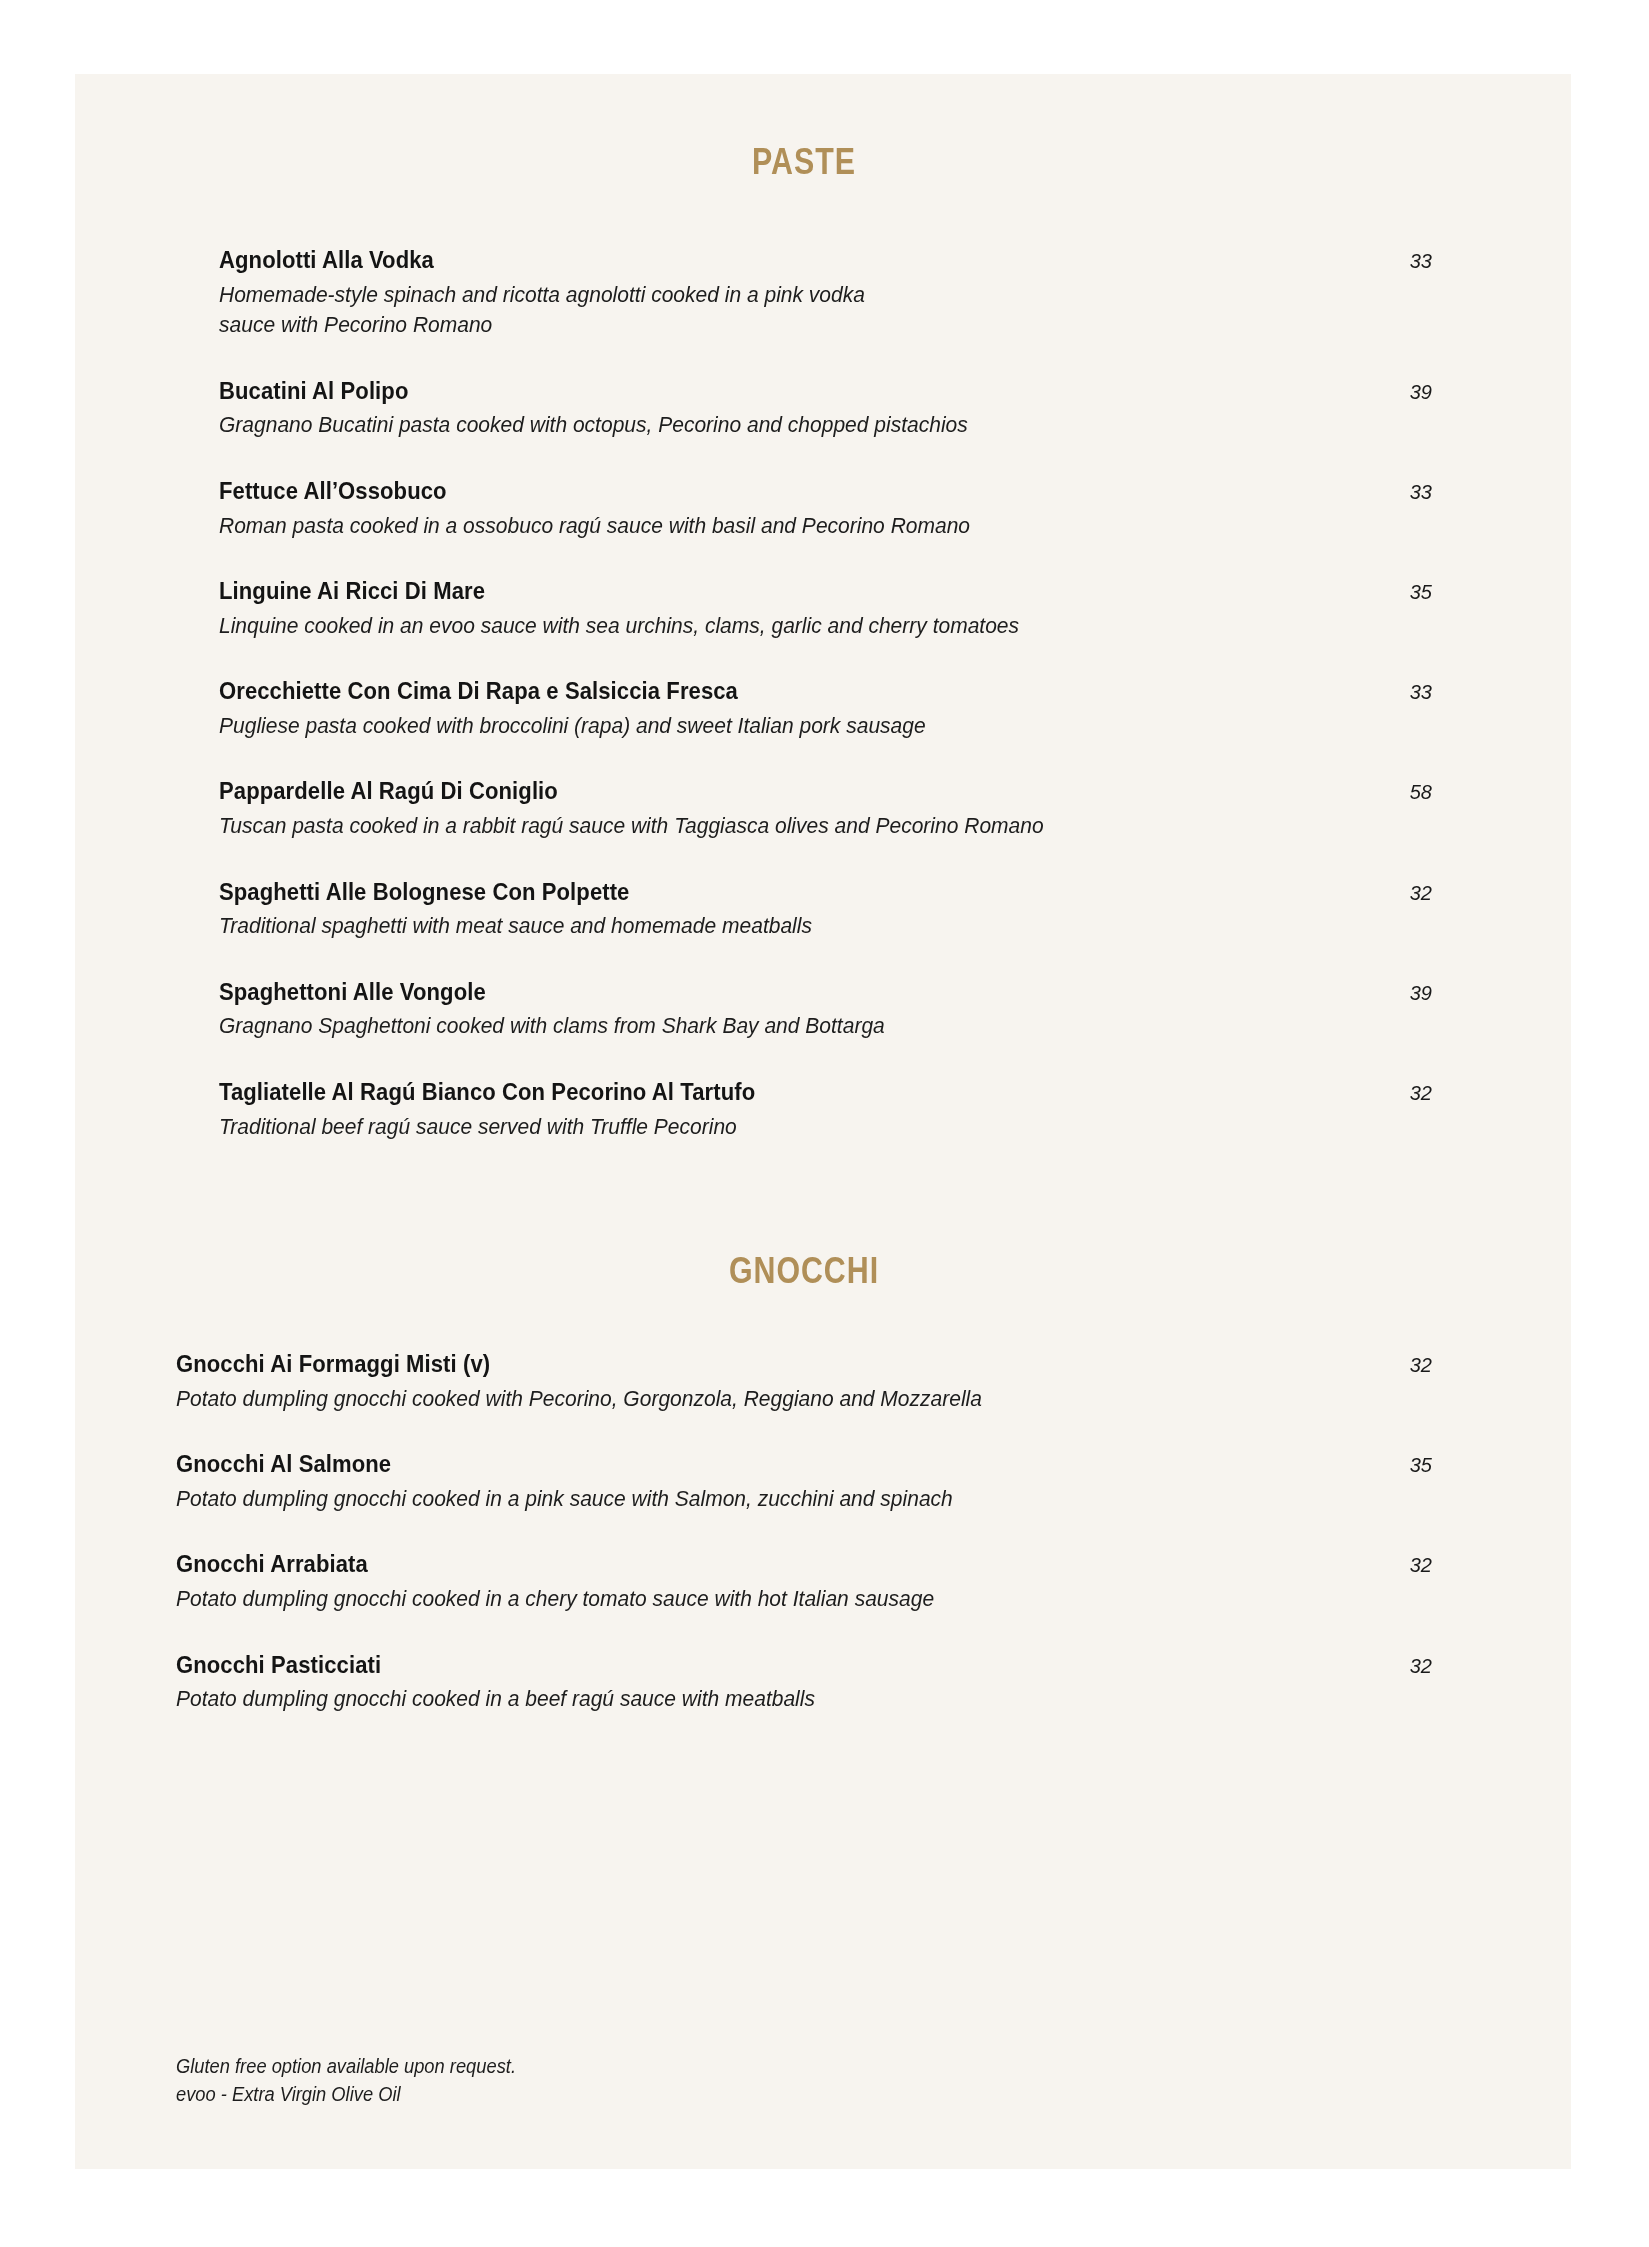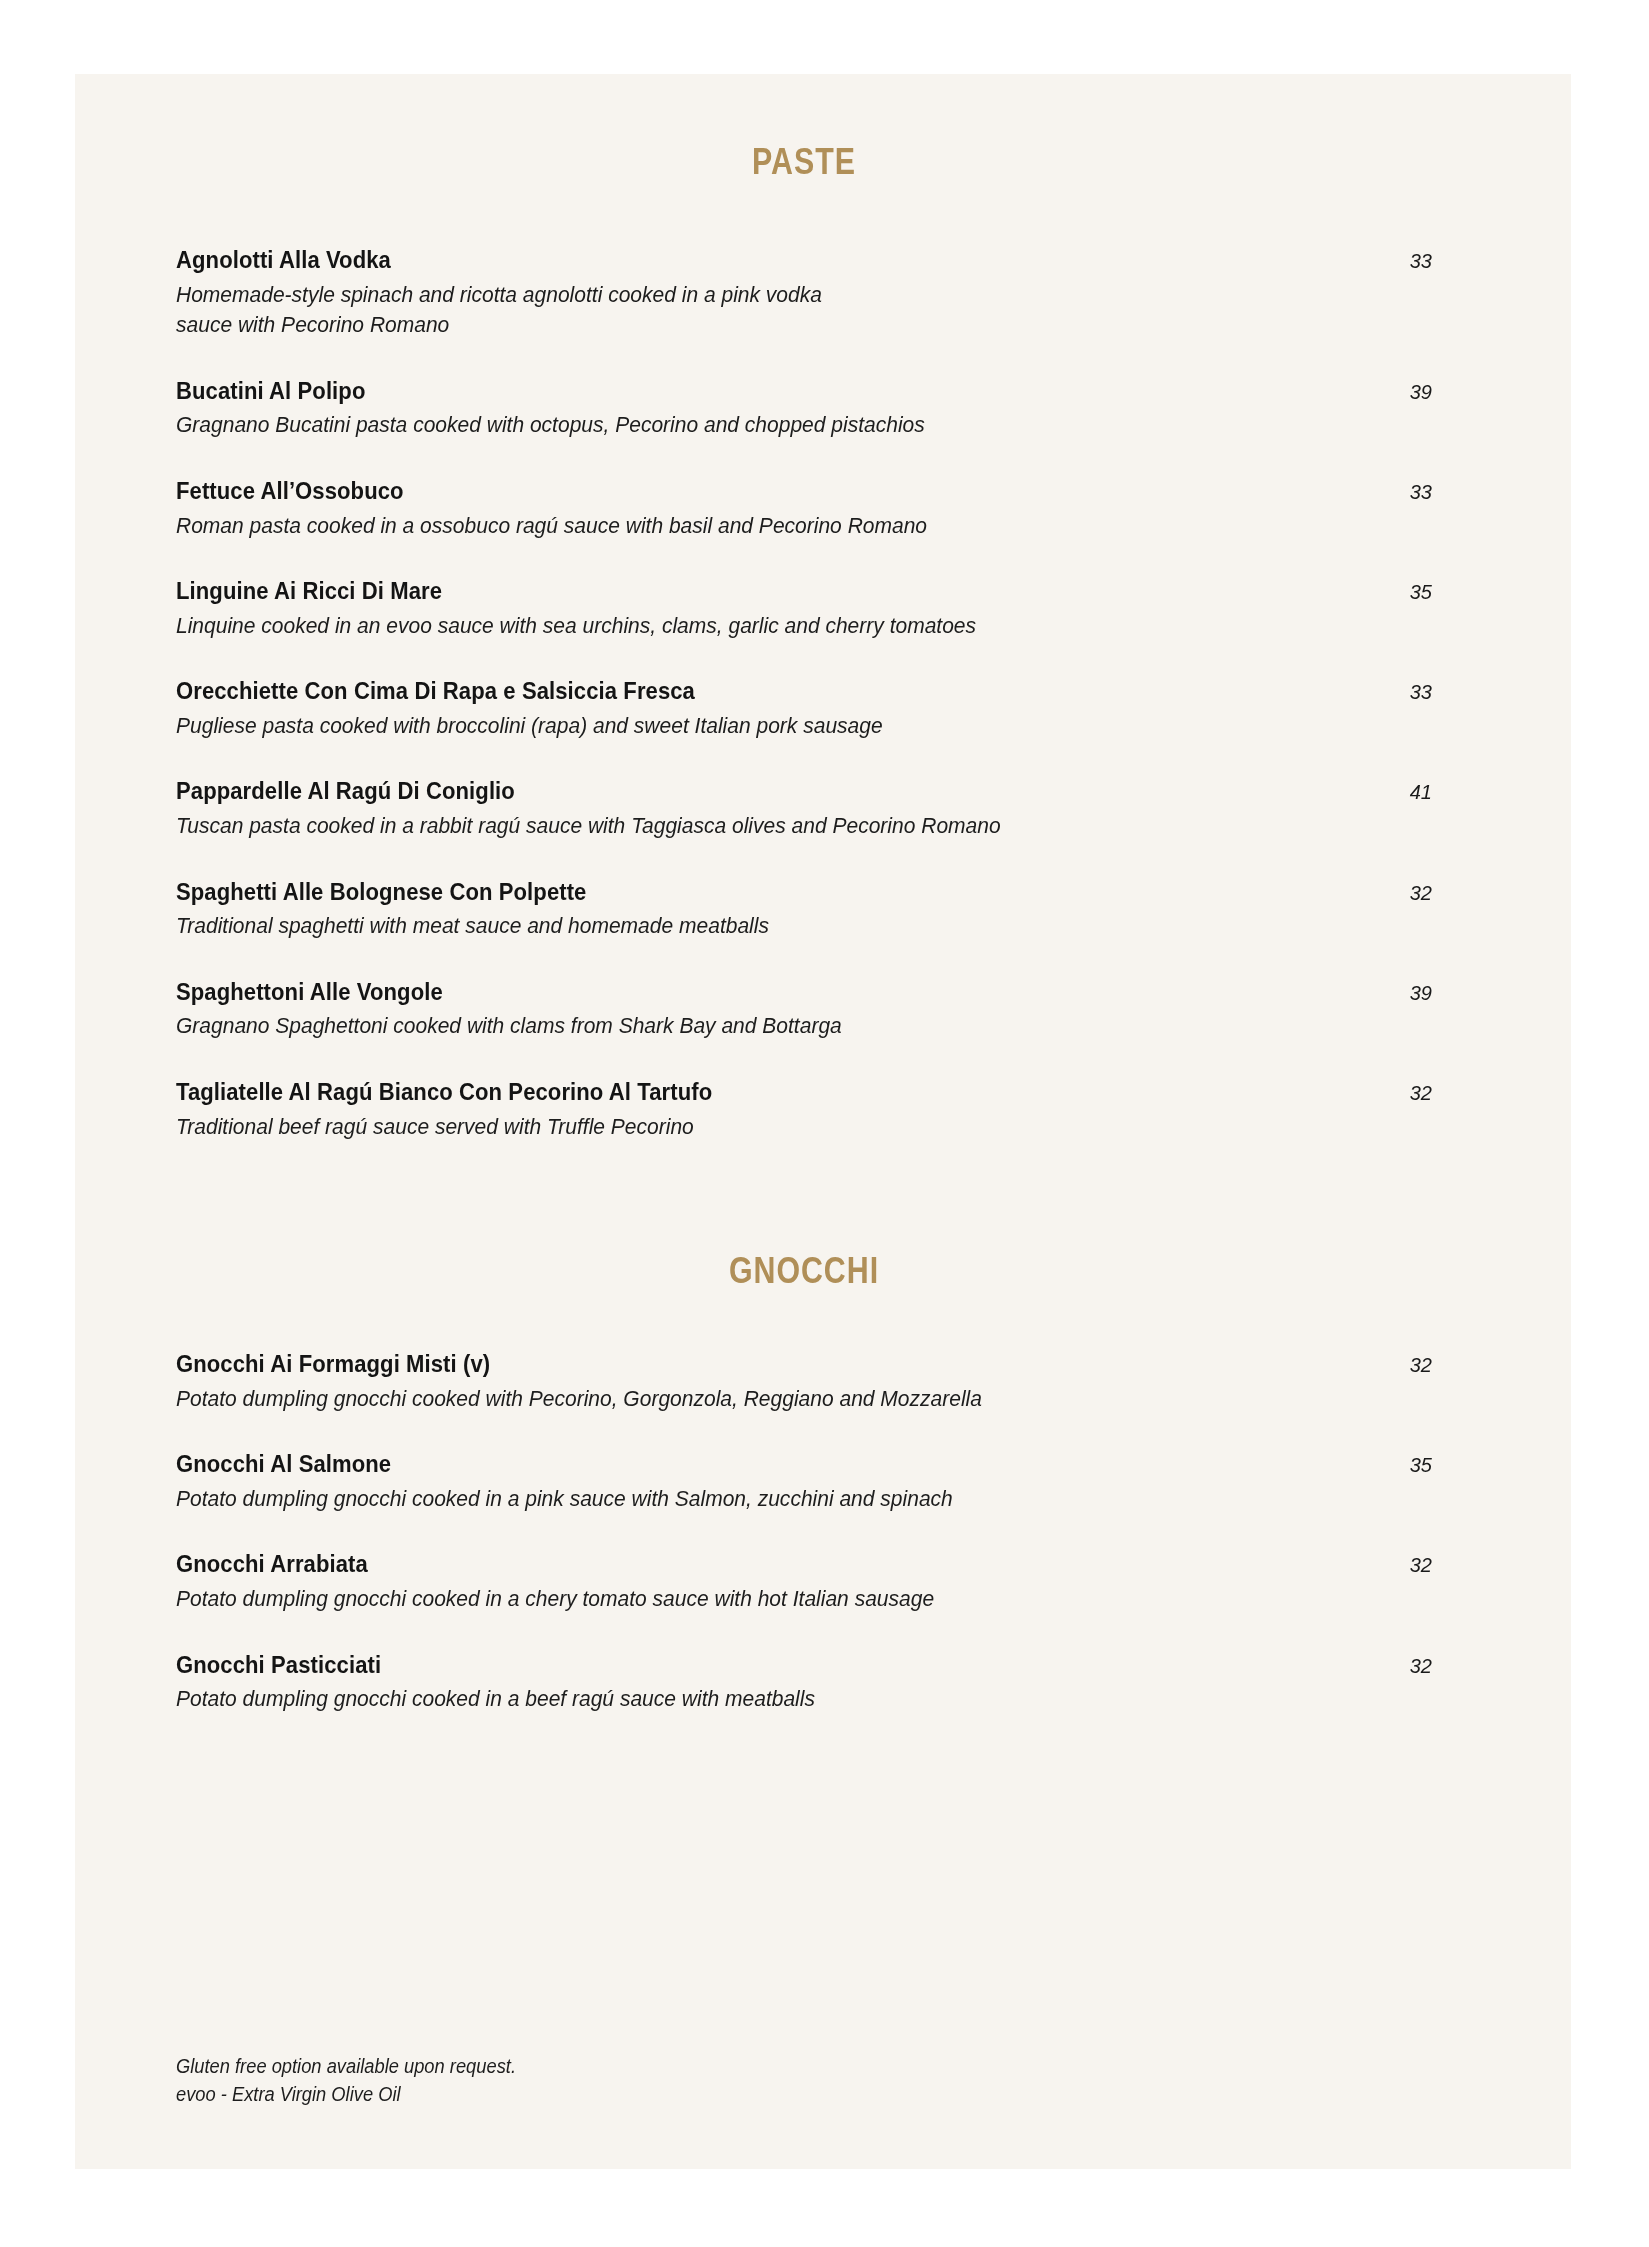--- a/index.html
+++ b/index.html
@@ -47,21 +47,21 @@
   }
   #paste-title-wrap { margin-top: 61px; }
   #gnocchi-title-wrap { margin-top: 110px; }
 
   
   .menu-list {
     margin: 0;
     padding: 0;
     list-style: none;
   }
-  #paste-list { margin-top: 65px; }
+  #paste-list { margin-top: 65px; margin-left: 43px; }
   #gnocchi-list { margin-top: 60px; }
 
   .menu-item {
     position: relative;
     margin-bottom: 35px;
   }
   .menu-item:last-child { margin-bottom: 0; }
 
   .item-head {
     display: flex;
@@ -167,21 +167,21 @@
         <li class="menu-item">
           <div class="item-head">
             <div class="item-name">Orecchiette Con Cima Di Rapa e Salsiccia Fresca</div>
             <div class="item-price">33</div>
           </div>
           <div class="item-desc">Pugliese pasta cooked with broccolini (rapa) and sweet Italian pork sausage</div>
         </li>
         <li class="menu-item">
           <div class="item-head">
             <div class="item-name">Pappardelle Al Ragú Di Coniglio</div>
-            <div class="item-price">41</div>
+            <div class="item-price">58</div>
           </div>
           <div class="item-desc">Tuscan pasta cooked in a rabbit ragú sauce with Taggiasca olives and Pecorino Romano</div>
         </li>
         <li class="menu-item">
           <div class="item-head">
             <div class="item-name">Spaghetti Alle Bolognese Con Polpette</div>
             <div class="item-price">32</div>
           </div>
           <div class="item-desc">Traditional spaghetti with meat sauce and homemade meatballs</div>
         </li>

